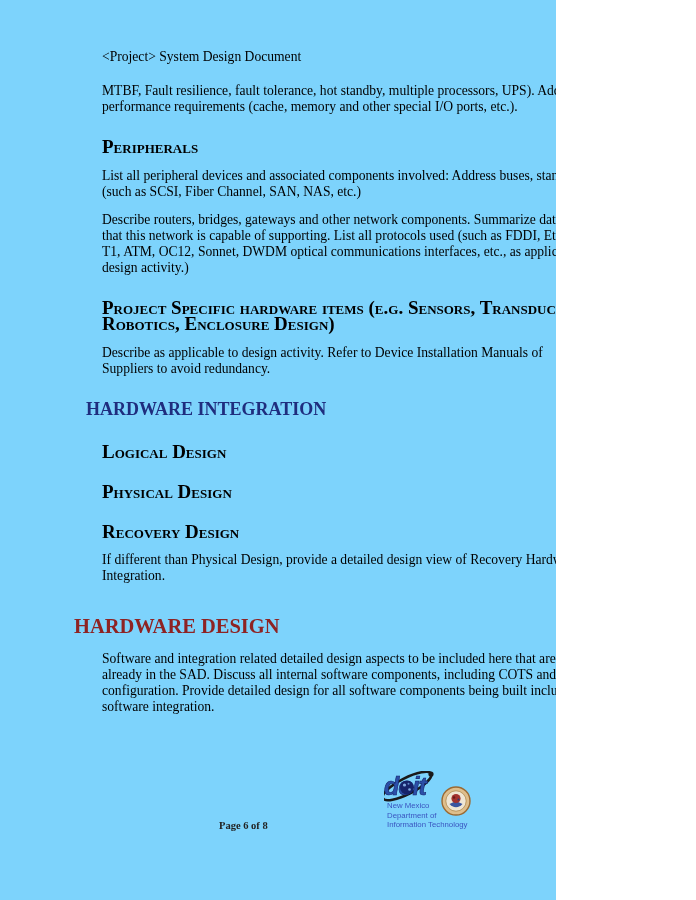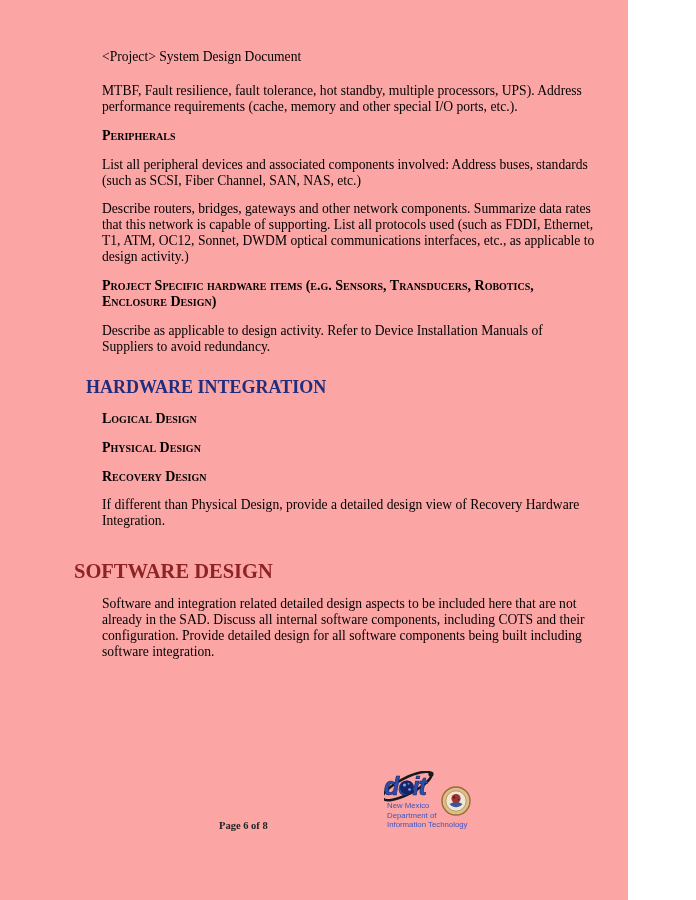--- a/index.html
+++ b/index.html
@@ -1,20 +1,20 @@
 <!DOCTYPE html>
 <html><head>
 <meta charset="utf-8">
 <style>
   html, body { margin: 0; padding: 0; background: #ffffff; }
   .page {
     position: relative;
-    width: 628px;
+    width: 556px;
     height: 900px;
-    background: #fca5a5;
+    background: #7dd3fc;
     overflow: hidden;
     font-family: "Liberation Serif", serif;
     color: #000000;
   }
   .content {
     position: absolute;
     left: 102px;
     top: 49px;
     width: 494px;
     font-size: 13.6px;
@@ -24,25 +24,25 @@
     margin: 0 0 18px 0;
   }
   .content p {
     margin: 13px 0;
   }
   h1, h2, h3 {
     font-family: "Liberation Serif", serif;
     font-weight: bold;
   }
   h3.runin {
-    font-size: 14px;
+    font-size: 19px;
     line-height: 15.9px;
     font-variant: small-caps;
     color: #000000;
-    margin: 13px 0 9px 0;
+    margin: 24px 0 9px 0;
   }
   h2.hw {
     font-size: 18px;
     line-height: 22px;
     color: #1F2D7E;
     margin: 21px 0 7px -16px;
   }
   h1.sw {
     font-size: 20.5px;
     line-height: 24px;
@@ -85,21 +85,21 @@
 
     <h2 class="hw">HARDWARE INTEGRATION</h2>
 
     <h3 class="runin">Logical Design</h3>
 
     <h3 class="runin">Physical Design</h3>
 
     <h3 class="runin">Recovery Design</h3>
     <p>If different than Physical Design, provide a detailed design view of Recovery Hardware Integration.</p>
 
-    <h1 class="sw">SOFTWARE DESIGN</h1>
+    <h1 class="sw">HARDWARE DESIGN</h1>
     <p>Software and integration related detailed design aspects to be included here that are not already in the SAD. Discuss all internal software components, including COTS and their configuration. Provide detailed design for all software components being built including software integration.</p>
   </div>
 
   <div class="page-number">Page 6 of 8</div>
 
   <div class="logo">
     <svg width="92" height="66" viewBox="0 0 92 66" xmlns="http://www.w3.org/2000/svg">
 
       <g>
         <ellipse cx="23" cy="15" rx="27" ry="8" fill="none" stroke="#1a1a1a" stroke-width="2.6" transform="rotate(-27 23 15)"></ellipse>

